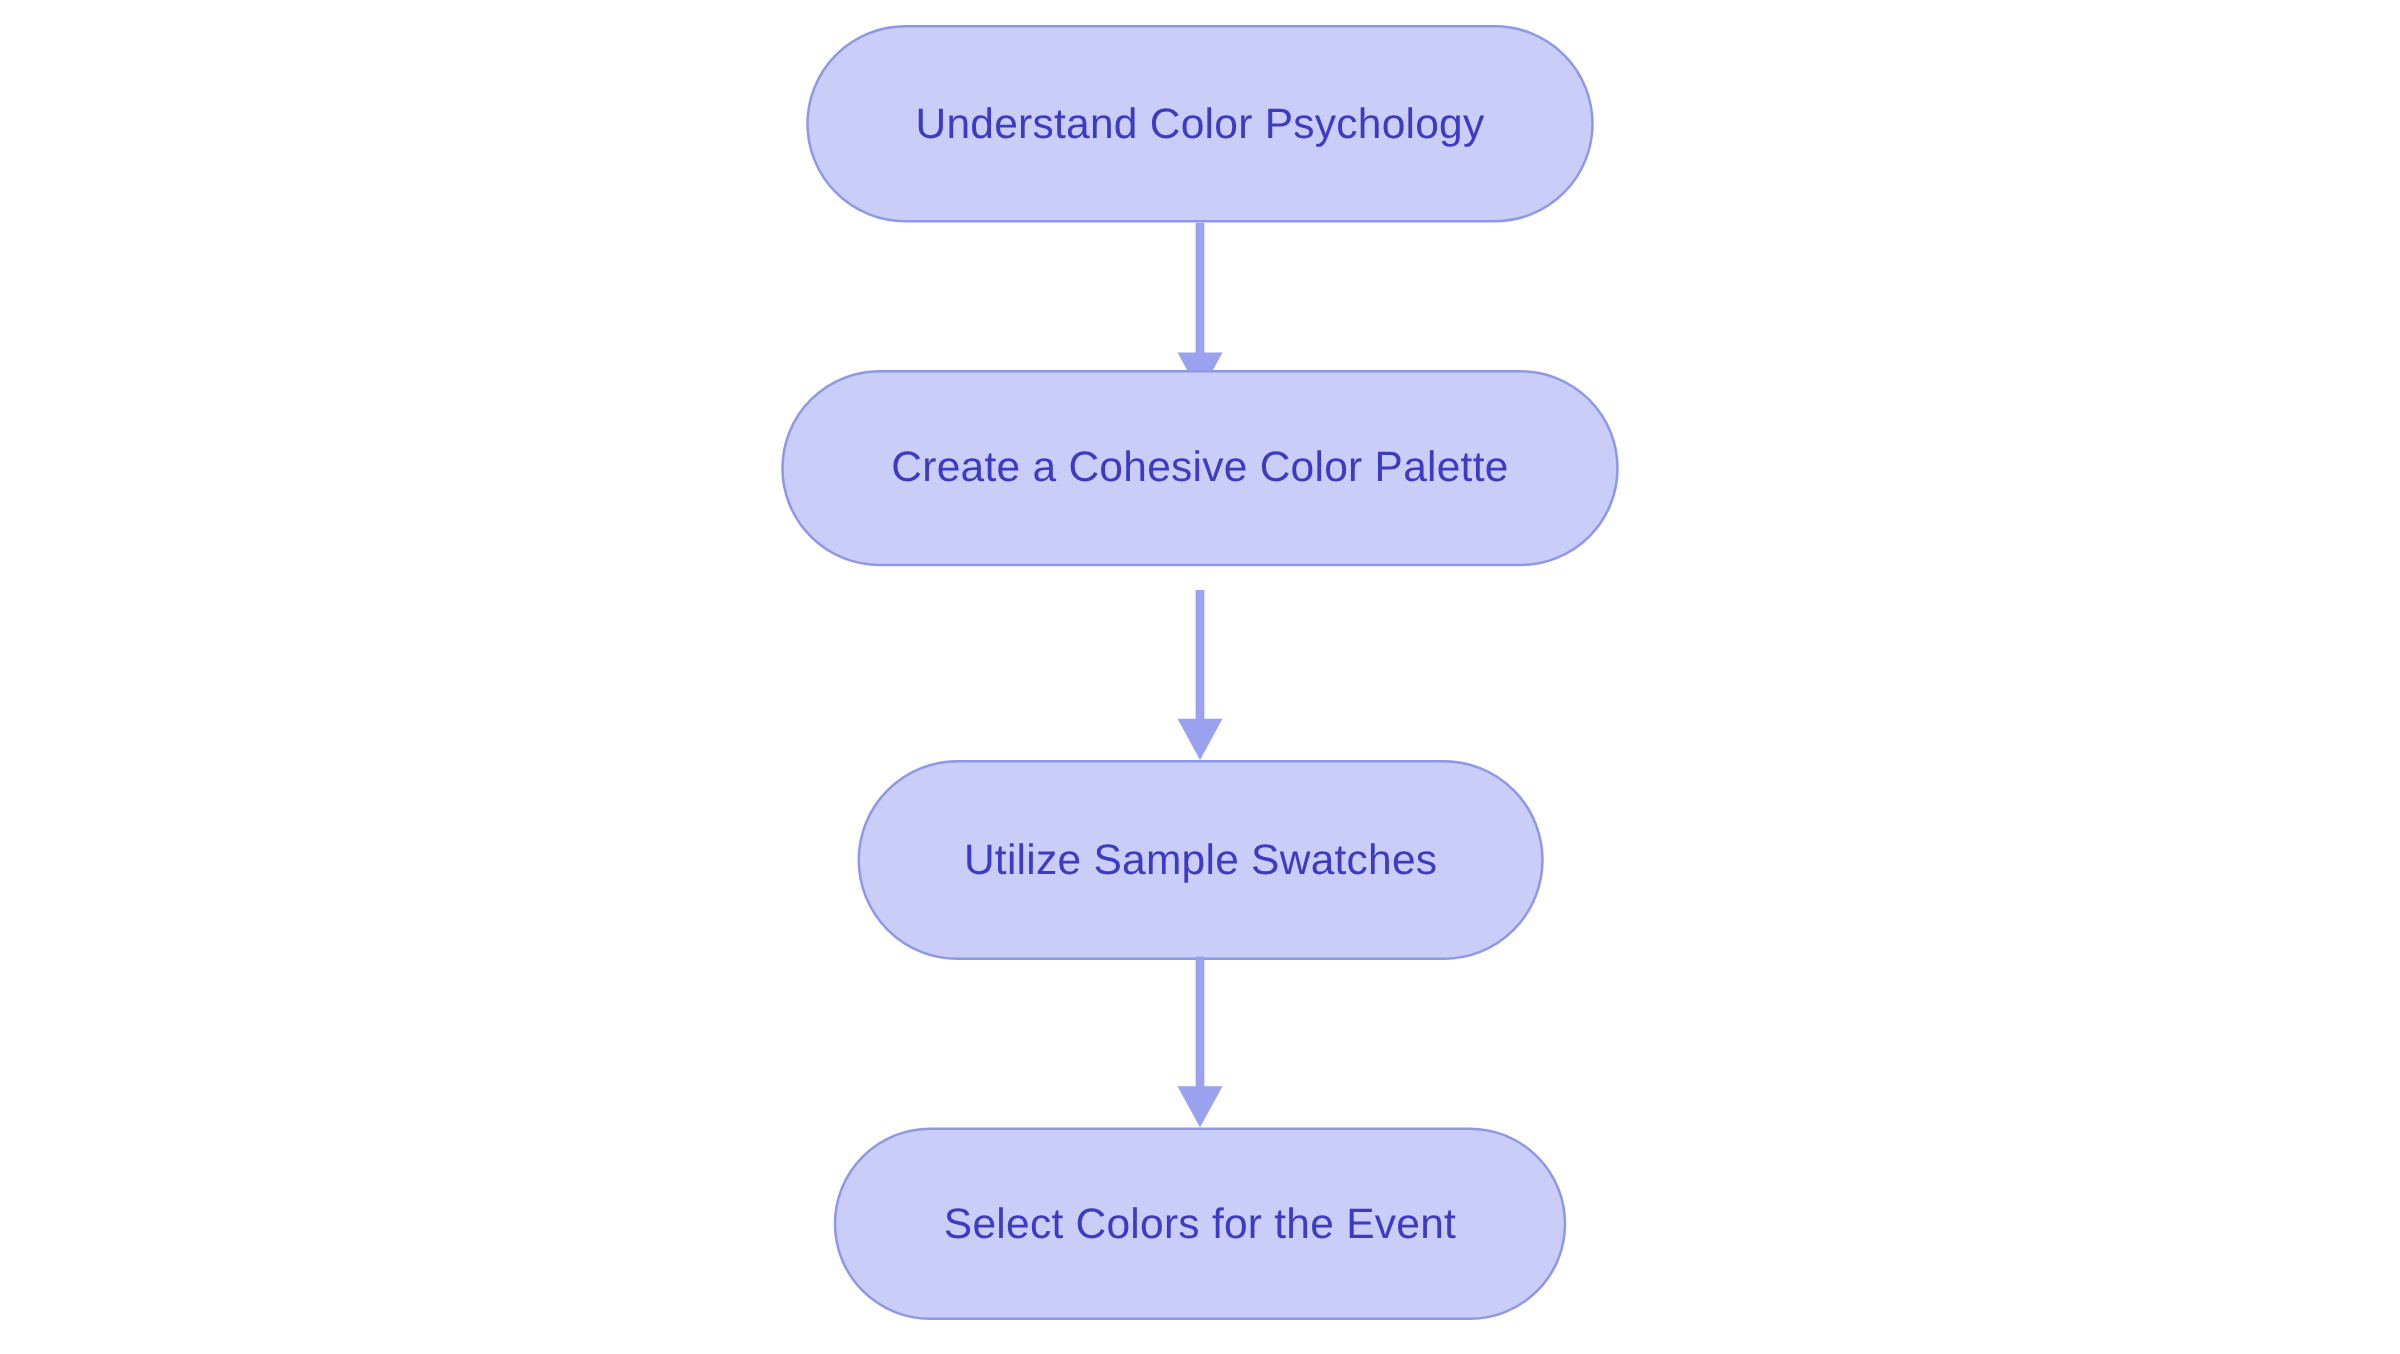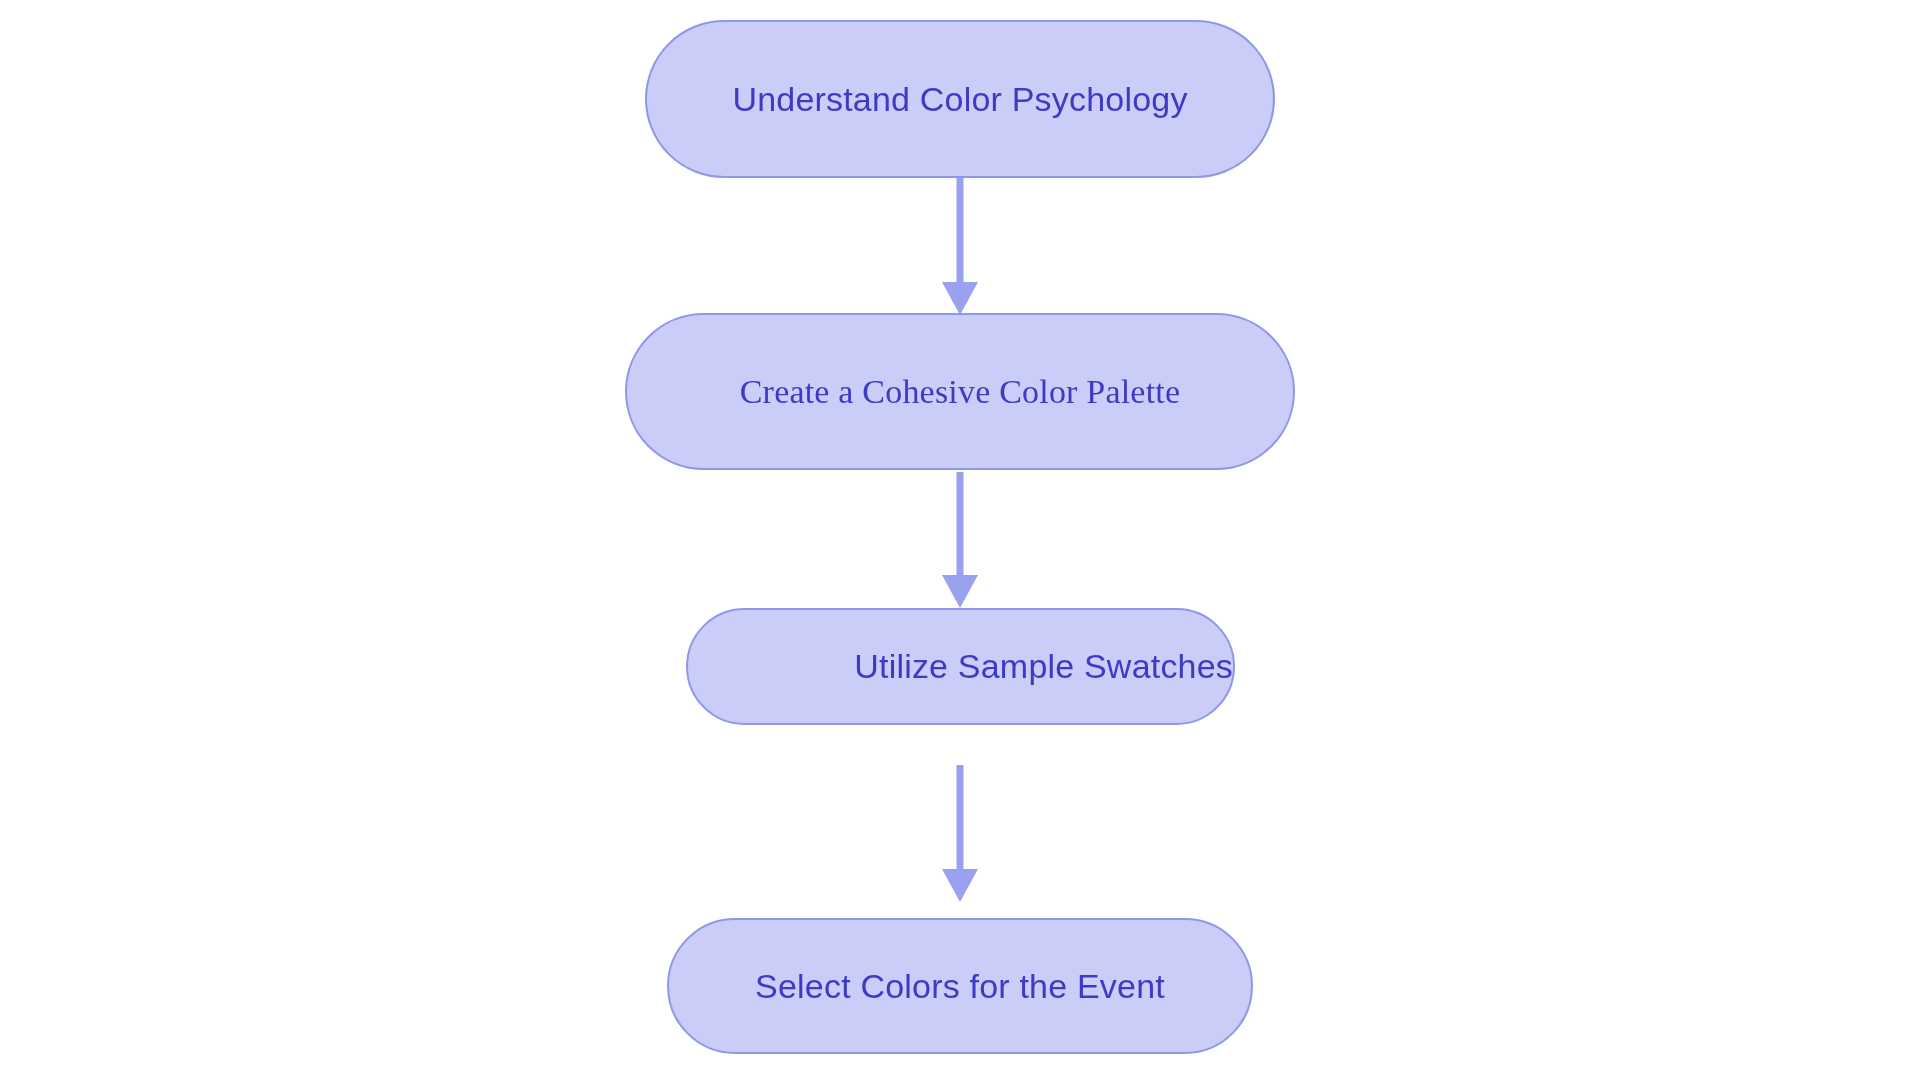--- a/index.html
+++ b/index.html
@@ -26,23 +26,23 @@
   }
   .node-label{
     font-size:34px;
     font-weight:400;
     letter-spacing:0.2px;
     color:var(--node-text);
     white-space:nowrap;
     text-align:center;
   }
   .node1{left:645px;top:20px;width:630px;height:158px;align-items:center;}
-  .node2{left:625px;top:313px;width:670px;height:157px;font-family:Liberation Serif, serif;}
-  .node3{left:686px;top:608px;width:549px;height:117px;justify-content:flex-end;}
-  .node4{left:667px;top:902px;width:586px;height:136px;margin-top:16px;}
+  .node2{left:625px;top:296px;width:670px;height:157px;}
+  .node3{left:686px;top:608px;width:549px;height:160px;}
+  .node4{left:667px;top:902px;width:586px;height:154px;}
   .arrow{position:absolute;display:block;}
   .arrow1{left:940px;top:178px;}
   .arrow2{left:940px;top:472px;}
   .arrow3{left:940px;top:765px;}
   .arrow .shaft{fill:var(--arrow);}
   .arrow .head{fill:var(--arrow);}
 </style>
 </head>
 <body>
 

